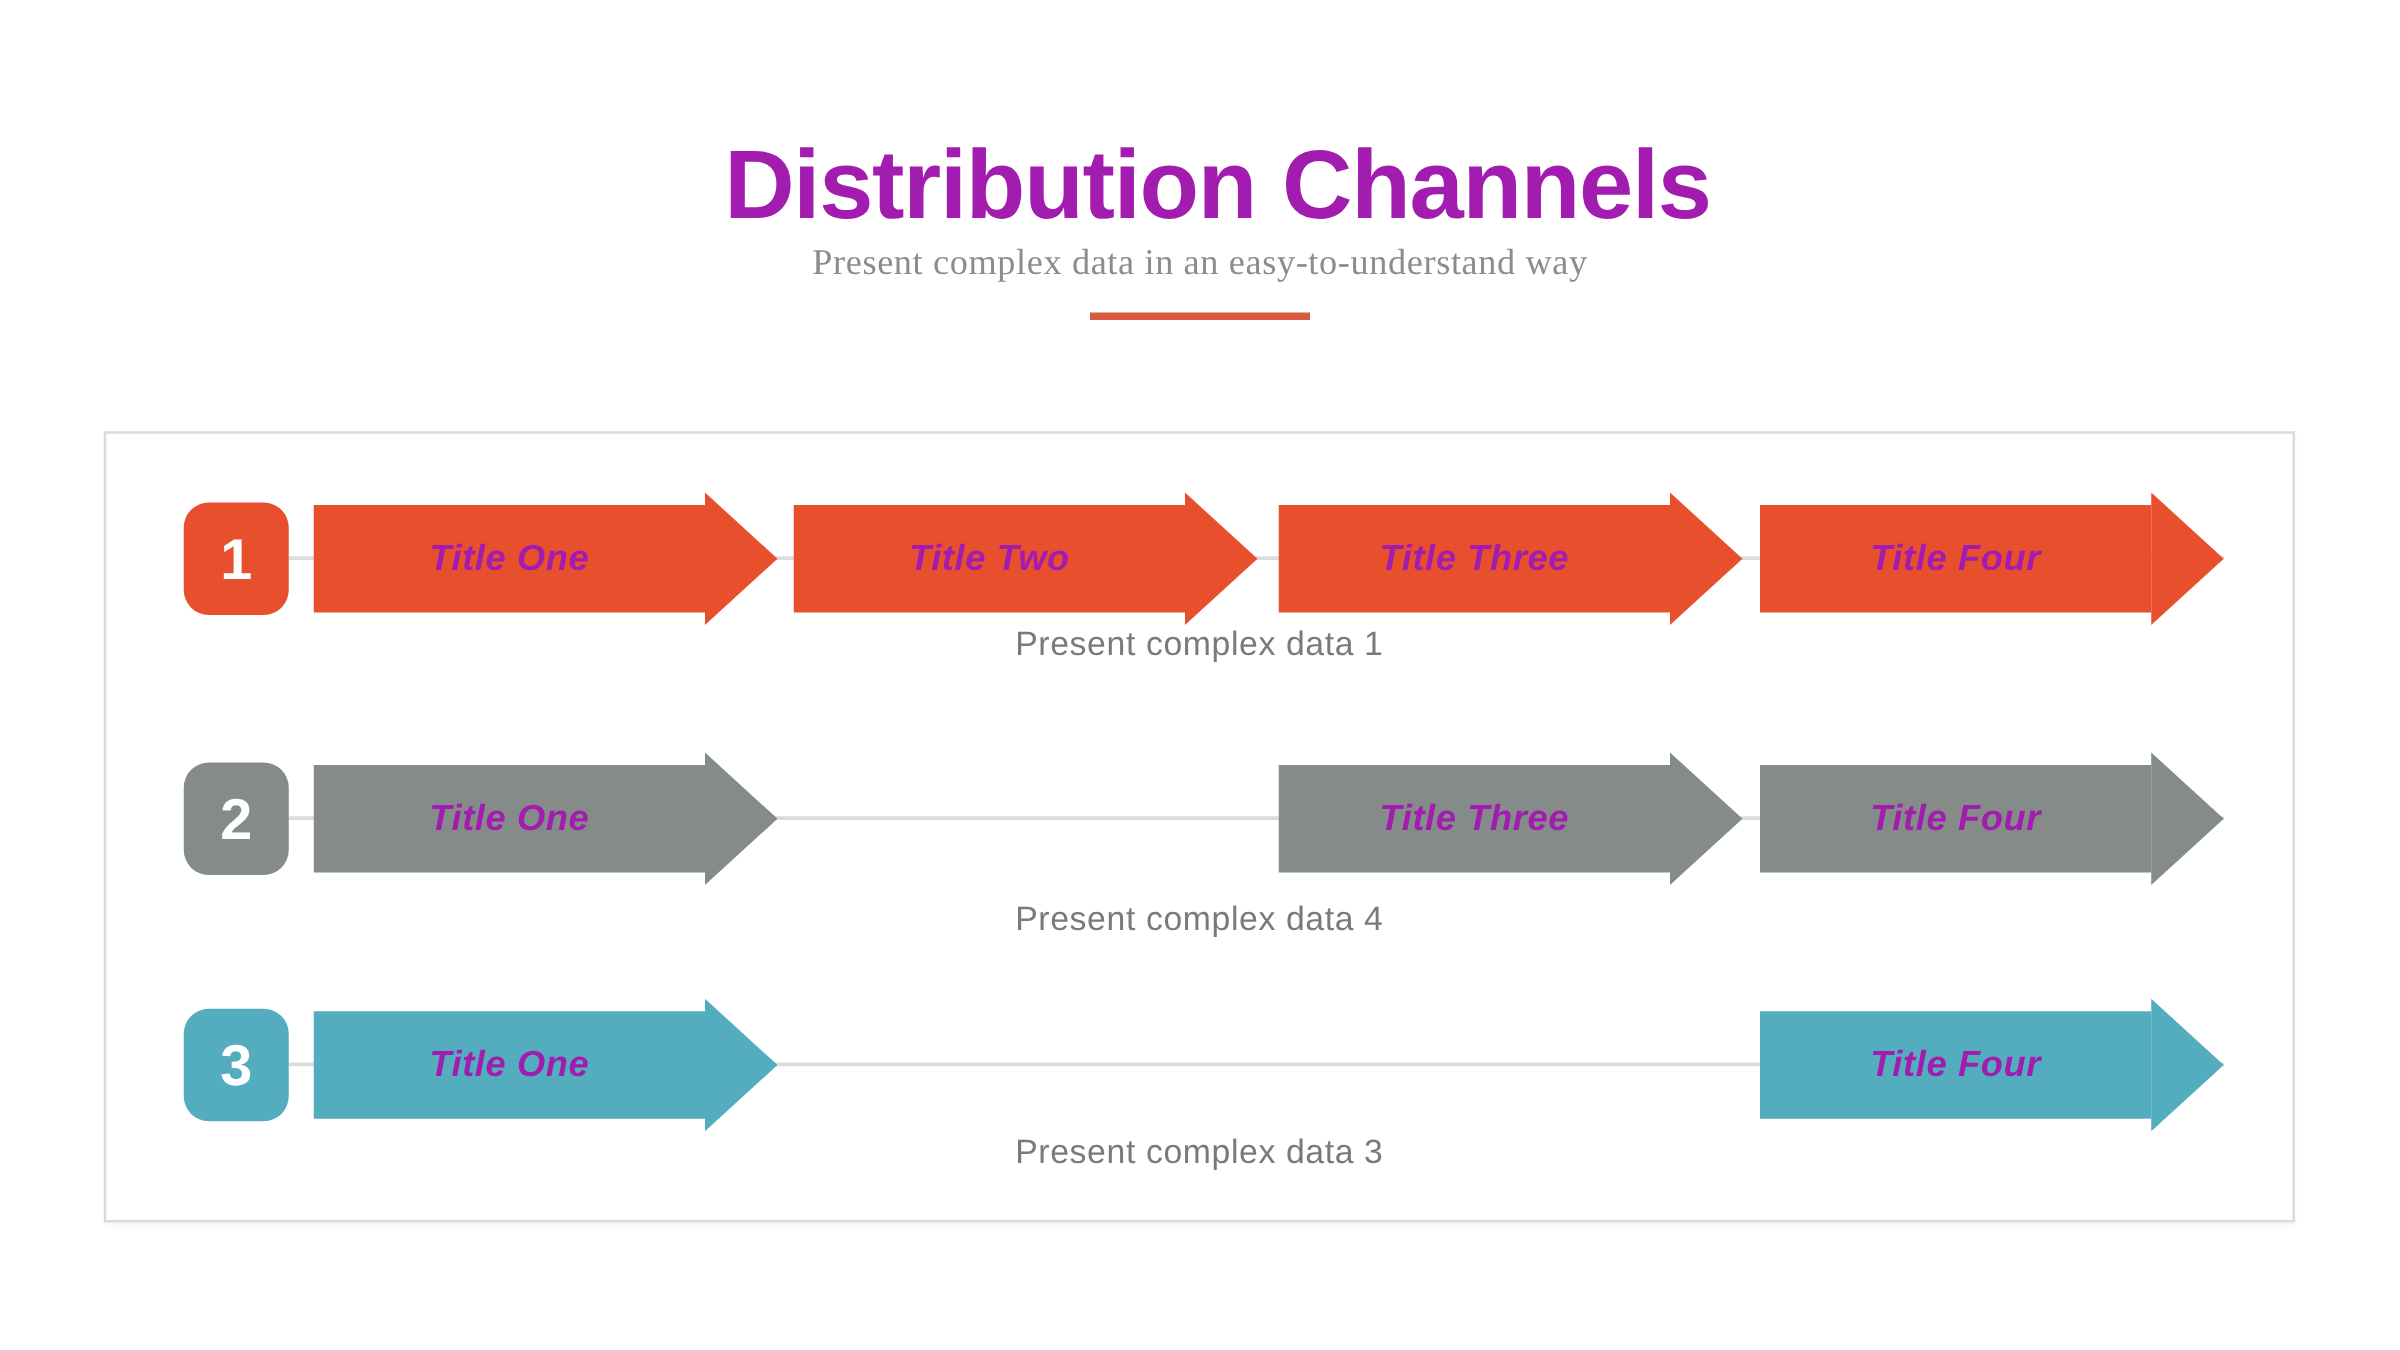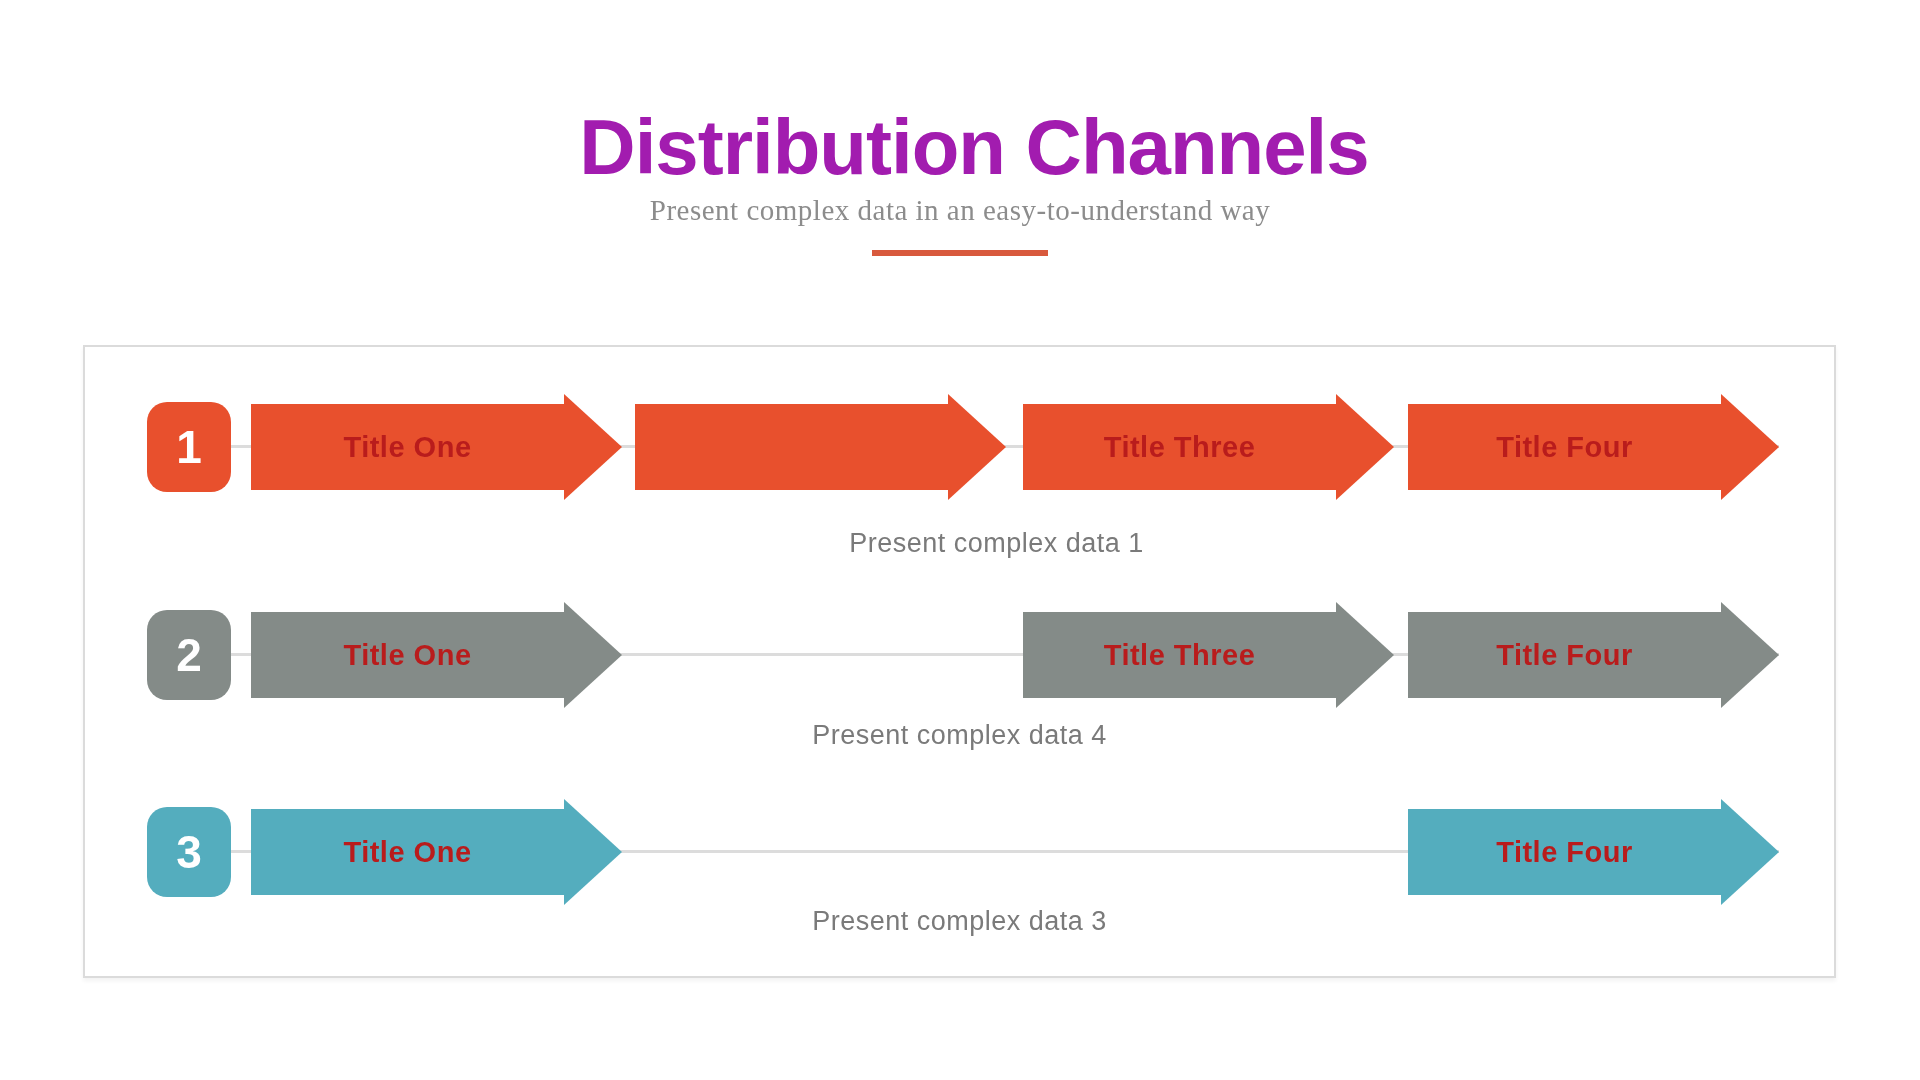--- a/index.html
+++ b/index.html
@@ -70,22 +70,23 @@
     position: absolute; left: 313px; top: 0;
     width: 0; height: 0;
     border-top: 53px solid transparent;
     border-bottom: 53px solid transparent;
     border-left: 58px solid #000;
   }
   .arrow-label {
     position: absolute; left: 0; top: 0;
     width: 313px; height: 106px;
     display: flex; align-items: center; justify-content: center;
-    color: #b91c1c; font-size: 29px; font-weight: 700;
+    color: #a21caf; font-size: 29px; font-weight: 700;
     letter-spacing: 0.5px;
+    font-style: italic;
   }
   .caption {
     position: absolute; left: 0; width: 100%;
     text-align: center;
     font-size: 27px; line-height: 32px;
     color: #7A7A7A;
     letter-spacing: 0.5px;
   }
 </style>
 </head>
@@ -101,34 +102,35 @@
         <div class="badge" style="background: rgb(232, 80, 45);">1</div>
         <div class="track">
           <div class="arrow" style="left: 0px;">
             <div class="arrow-body" style="background: rgb(232, 80, 45);"></div>
             <div class="arrow-head" style="border-left-color: rgb(232, 80, 45);"></div>
             <div class="arrow-label">Title One</div>
           </div>
           <div class="arrow" style="left: 384px;">
             <div class="arrow-body" style="background: rgb(232, 80, 45);"></div>
             <div class="arrow-head" style="border-left-color: rgb(232, 80, 45);"></div>
+            <div class="arrow-label">Title Two</div>
           </div>
           <div class="arrow" style="left: 772px;">
             <div class="arrow-body" style="background: rgb(232, 80, 45);"></div>
             <div class="arrow-head" style="border-left-color: rgb(232, 80, 45);"></div>
             <div class="arrow-label">Title Three</div>
           </div>
           <div class="arrow" style="left: 1157px;">
             <div class="arrow-body" style="background: rgb(232, 80, 45);"></div>
             <div class="arrow-head" style="border-left-color: rgb(232, 80, 45);"></div>
             <div class="arrow-label">Title Four</div>
           </div>
         </div>
       </div>
-      <div class="caption" style="top: 180px; margin-left: 37px;">Present complex data 1</div>
+      <div class="caption" style="top: 152px;">Present complex data 1</div>
       <div class="row" style="top: 255px;">
         <div class="connector"></div>
         <div class="badge" style="background: rgb(132, 139, 136);">2</div>
         <div class="track">
           <div class="arrow" style="left: 0px;">
             <div class="arrow-body" style="background: rgb(132, 139, 136);"></div>
             <div class="arrow-head" style="border-left-color: rgb(132, 139, 136);"></div>
             <div class="arrow-label">Title One</div>
           </div>
           <div class="arrow" style="left: 772px;">

